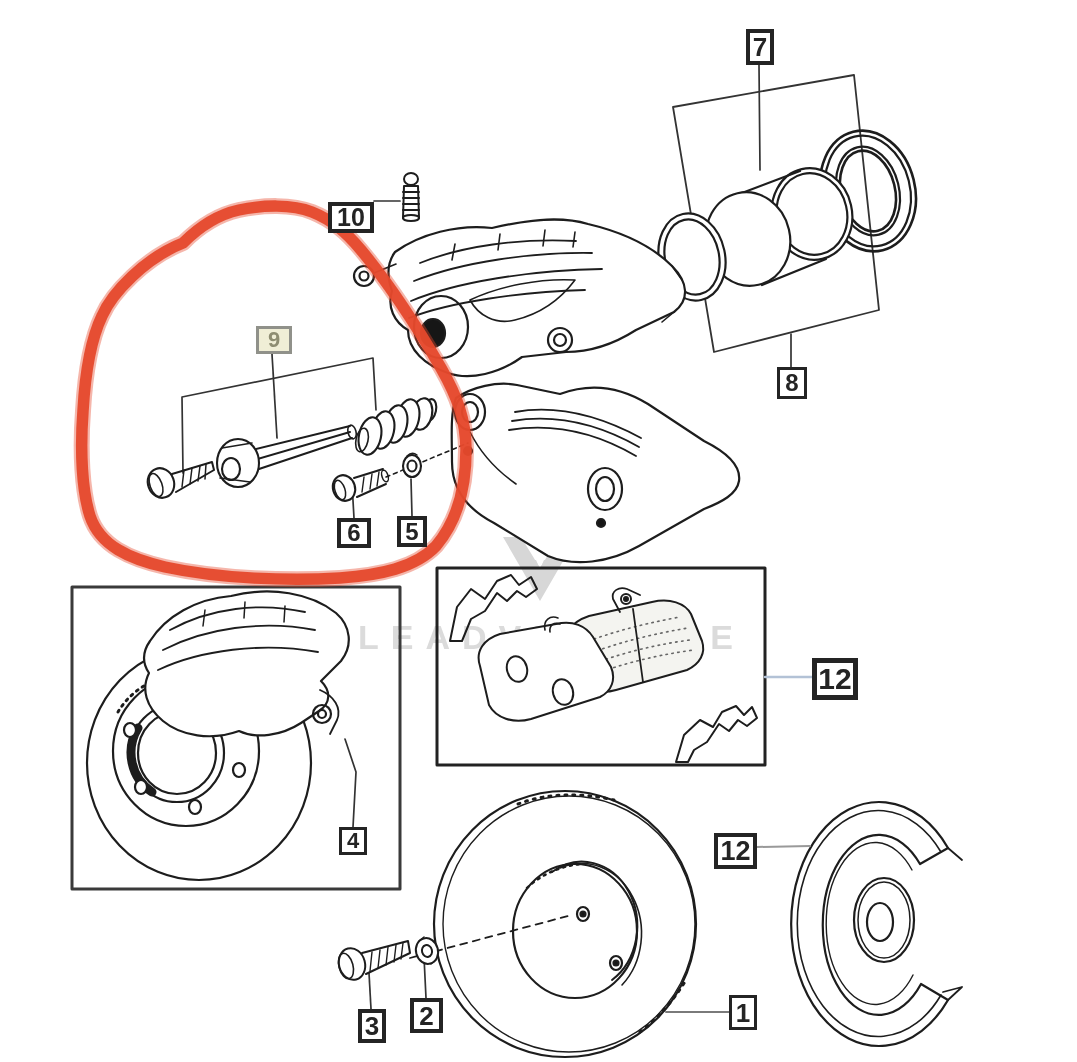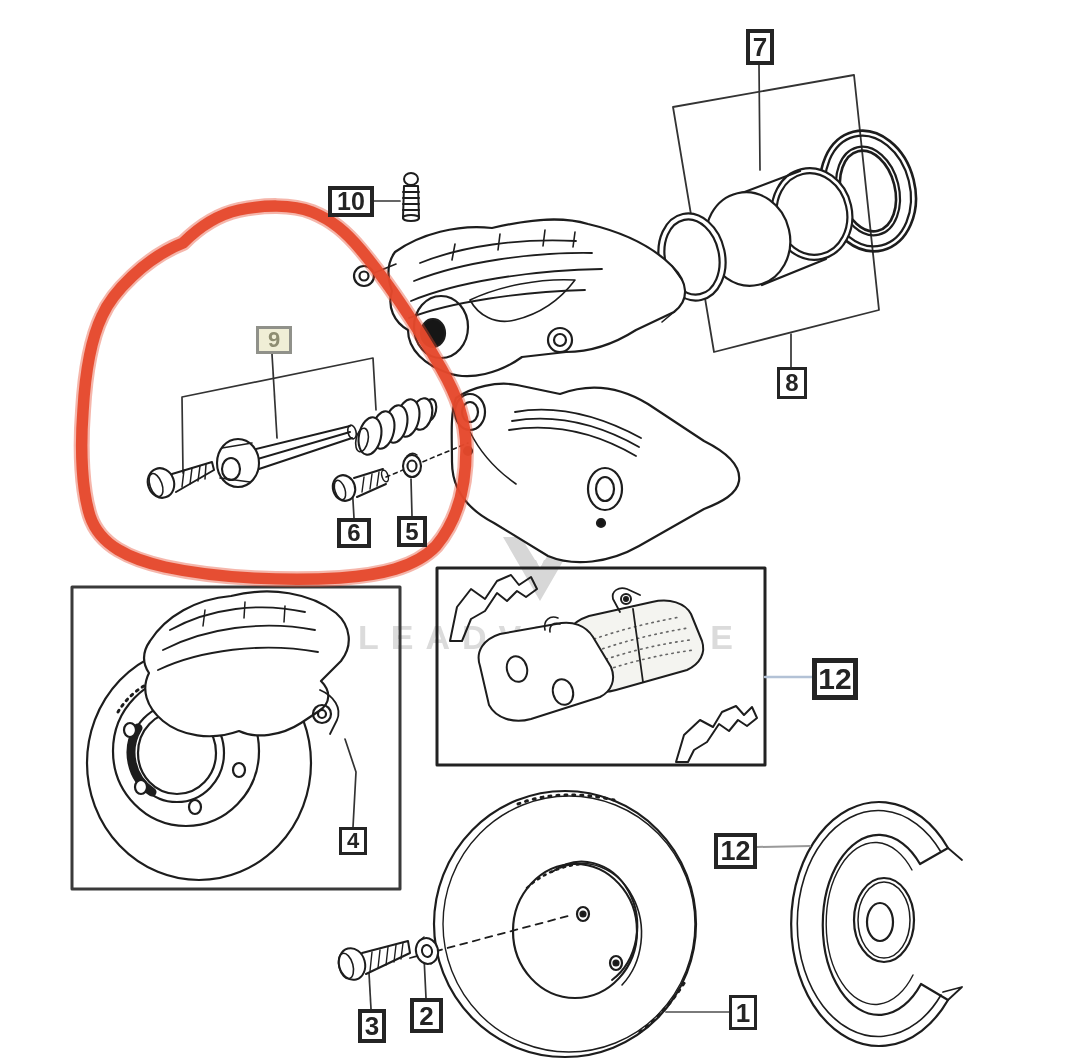--- a/index.html
+++ b/index.html
@@ -242,21 +242,21 @@
     <path d="M183,243 C197,229 216,215 239,210 C263,205 292,204 312,212 C332,220 346,232 361,250
              C386,280 416,325 441,368 C457,396 466,420 466,450 C466,485 458,520 436,546
              C415,568 380,575 340,578 C290,581 220,579 165,567 C130,559 100,546 90,516
              C82,491 80,451 83,411 C85,376 90,341 102,316 C112,293 145,258 183,243 Z" stroke="#e5492c" stroke-width="11.5" opacity="0.95"></path>
   </g>
 </svg>
 
   <div class="callout" style="left:746px;top:29px;width:28px;height:36px;font-size:26px;">
       <span>7</span>
     </div>
-  <div class="callout" style="left:328px;top:186px;width:46px;height:31px;font-size:25px;">
+  <div class="callout" style="left:328px;top:202px;width:46px;height:31px;font-size:25px;">
       <span>10</span>
     </div>
   <div class="callout selected" style="left:256px;top:326px;width:36px;height:28px;font-size:22px;">
       <span>9</span>
     </div>
   <div class="callout" style="left:777px;top:367px;width:30px;height:32px;font-size:24px;border-width:3px;">
       <span>8</span>
     </div>
   <div class="callout" style="left:337px;top:518px;width:34px;height:30px;font-size:24px;">
       <span>6</span>

